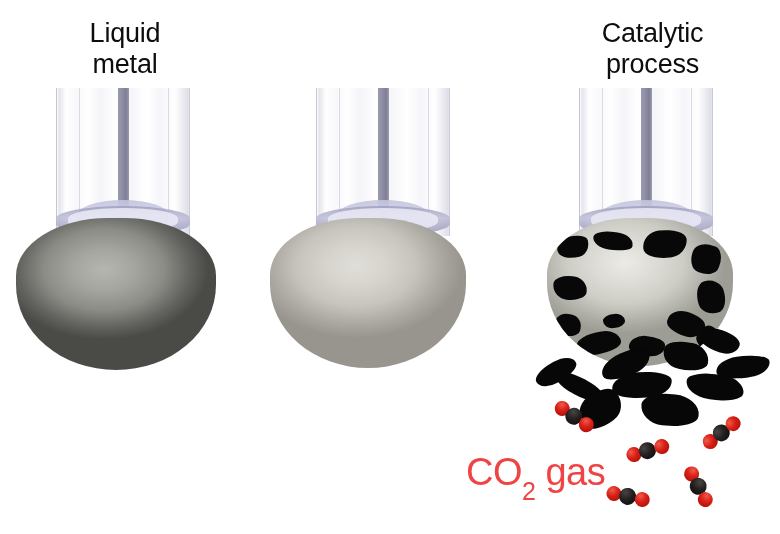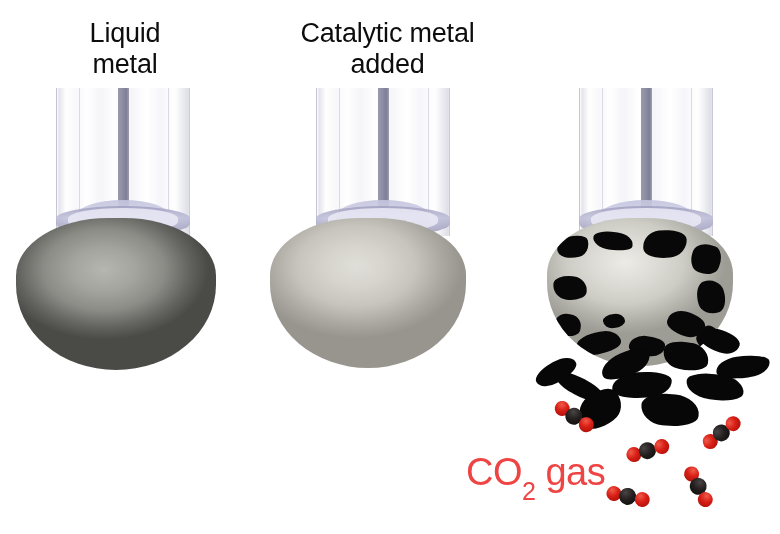--- a/index.html
+++ b/index.html
@@ -279,39 +279,39 @@
       <div class="rod-tip"></div>
       <div class="tube-rim"></div>
       <div class="tube-rim-inner"></div>
       <div class="tube-lip"></div>
     </div>
 
     <div class="droplet"></div>
   </div>
 
   <div class="panel" id="panel-2">
-    <div class="panel-title">Catalytic metal
-added</div>
 
     <div class="tube-wrap">
       <div class="tube">
         <div class="tube-inner-wall"></div>
       </div>
       <div class="rod"></div>
       <div class="tube-meniscus"></div>
       <div class="rod-tip"></div>
       <div class="tube-rim"></div>
       <div class="tube-rim-inner"></div>
       <div class="tube-lip"></div>
     </div>
 
     <div class="droplet"></div>
   </div>
 
   <div class="panel" id="panel-3">
+    <div class="panel-title">Catalytic
+process</div>
 
     <div class="tube-wrap">
       <div class="tube">
         <div class="tube-inner-wall"></div>
       </div>
       <div class="rod"></div>
       <div class="tube-meniscus"></div>
       <div class="rod-tip"></div>
       <div class="tube-rim"></div>
       <div class="tube-rim-inner"></div>

